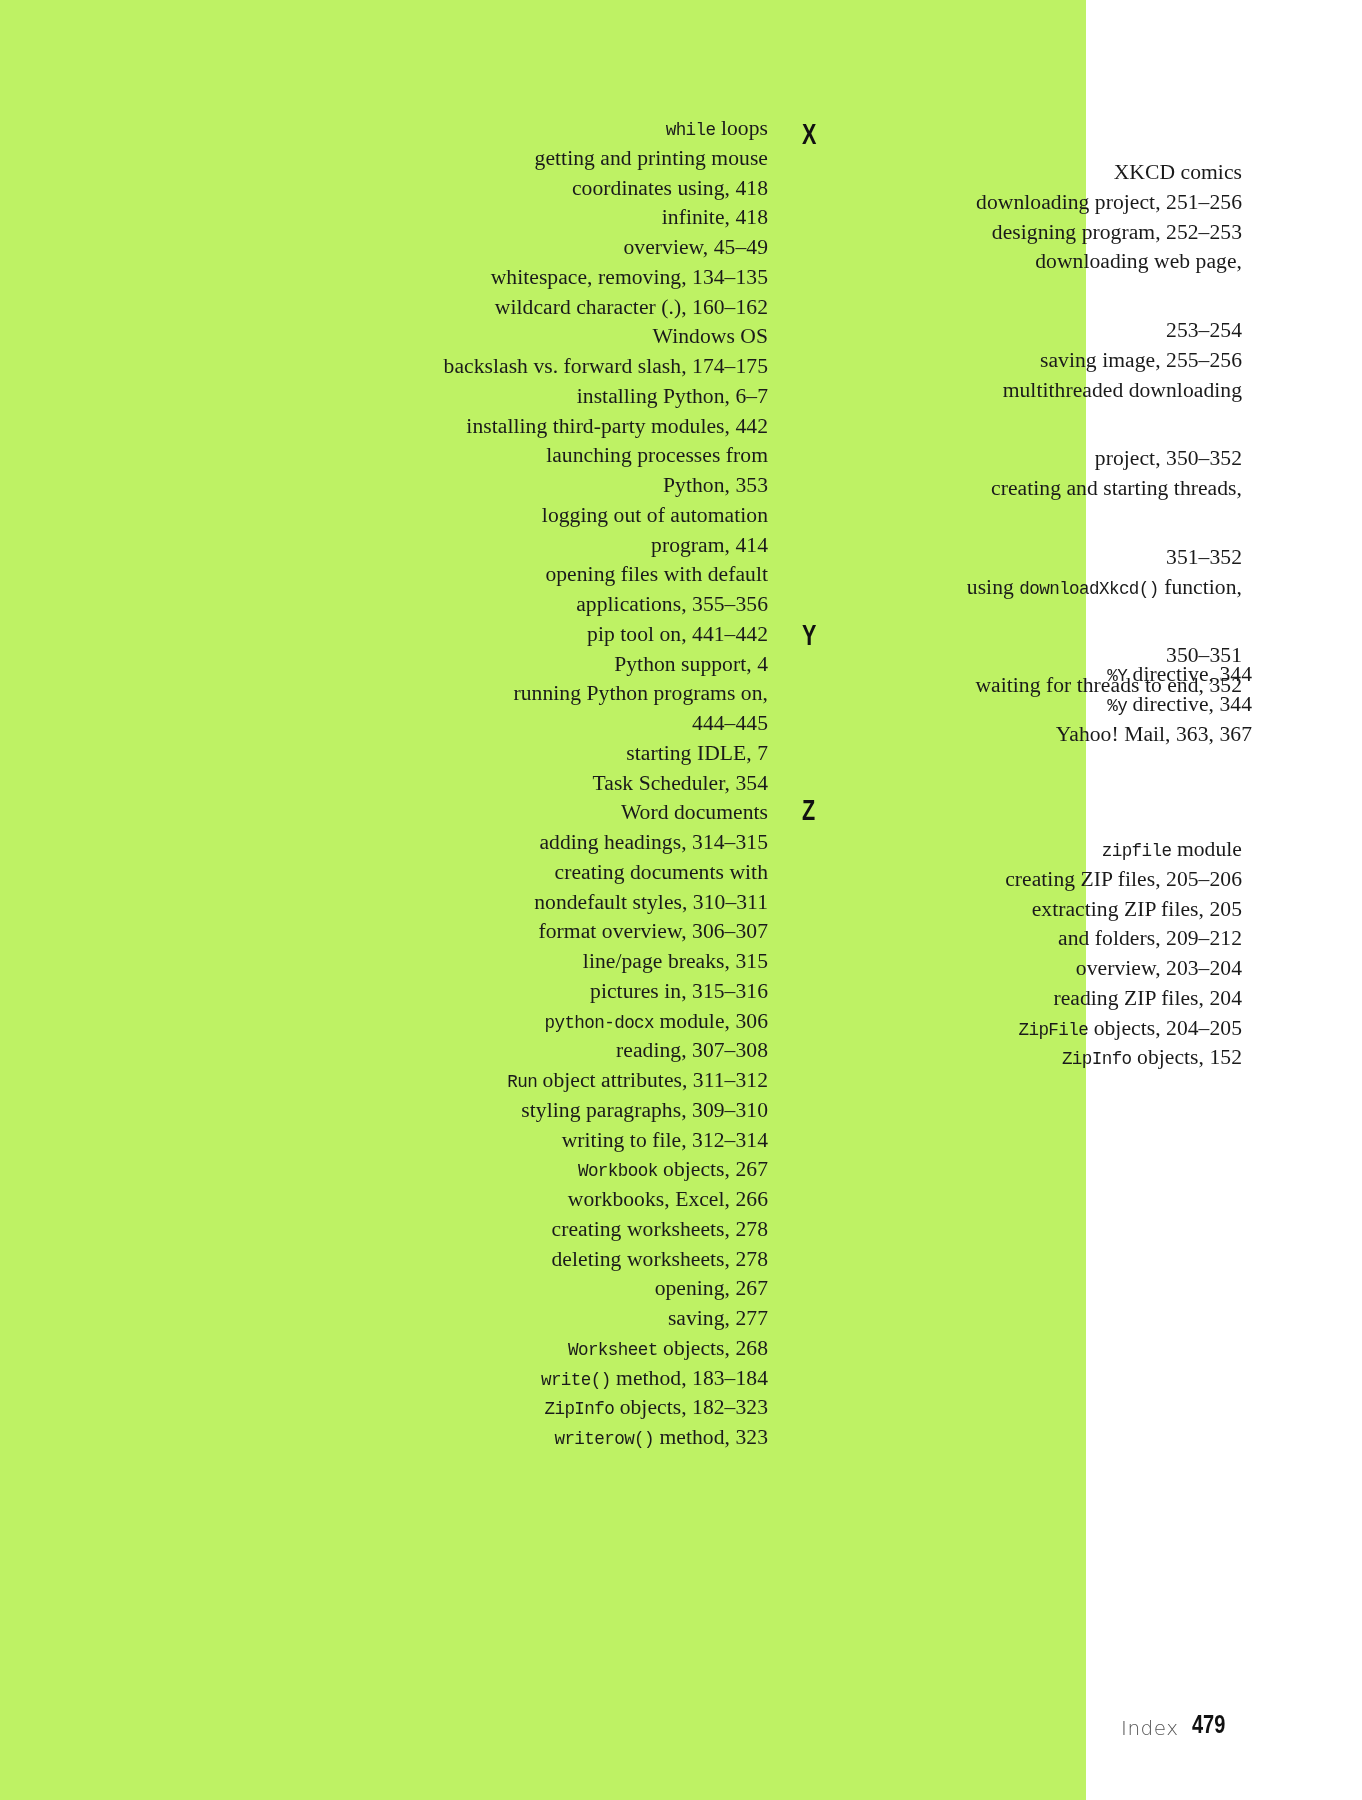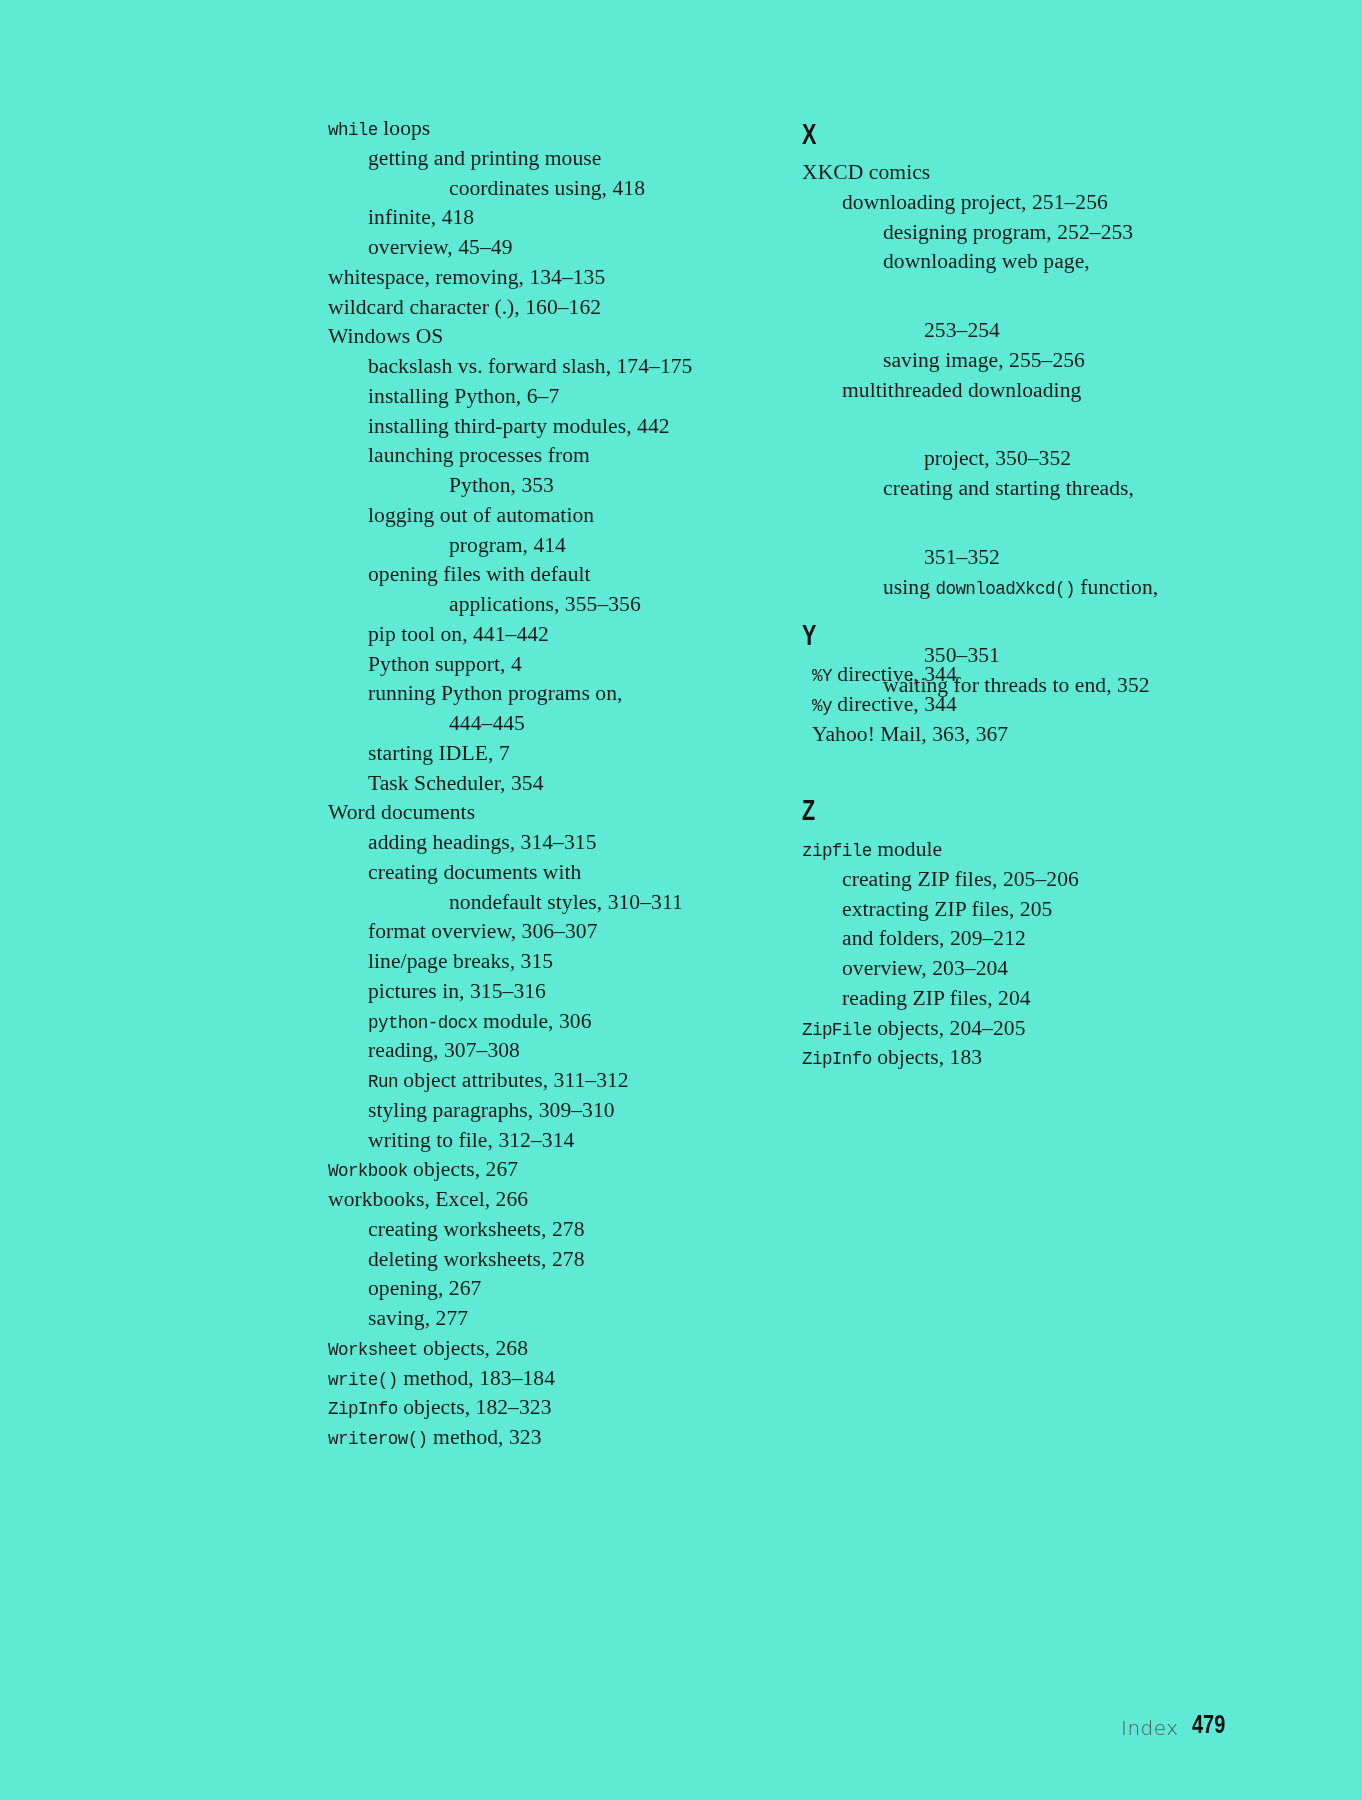--- a/index.html
+++ b/index.html
@@ -1,18 +1,18 @@
 <!DOCTYPE html>
 <html><head>
 <meta charset="utf-8">
 <style>
   html, body { margin: 0; padding: 0; background: #ffffff; }
   body { width: 1362px; height: 1800px; position: relative; overflow: hidden;
          font-family: "Liberation Serif", "DejaVu Serif", serif; color: #1a1a1a; }
-  .page { position: absolute; left: 0; top: 0; width: 1362px; height: 1800px; background: #5eead4; }
+  .page { position: absolute; left: 0; top: 0; width: 1086px; height: 1800px; background: #bef264; text-align: right; }
   .col { position: absolute; }
   .col-left { left: 328px; top: 114px; width: 440px; }
   .section { position: absolute; left: 802px; width: 440px; }
   .entry { font-size: 21.6px; line-height: 29.75px; height: 29.75px; white-space: nowrap; letter-spacing: 0.05px; }
   .lvl0 { padding-left: 0; }
   .lvl1 { padding-left: 40px; }
   .lvl2 { padding-left: 81px; }
   .cont1 { padding-left: 121px; }
   .cont2 { padding-left: 122px; margin-top: 39px; }
   .code { font-family: "Liberation Mono", "DejaVu Sans Mono", monospace; font-size: 17.6px; letter-spacing: -0.6px; }
@@ -103,18 +103,18 @@
 
   <div class="letter-heading" style="top:795px;">Z</div>
   <div class="section" style="top:835px;">
     <div class="entry lvl0"><span class="code">zipfile</span><span> module</span></div>
     <div class="entry lvl1"><span>creating ZIP files, 205–206</span></div>
     <div class="entry lvl1"><span>extracting ZIP files, 205</span></div>
     <div class="entry lvl1"><span>and folders, 209–212</span></div>
     <div class="entry lvl1"><span>overview, 203–204</span></div>
     <div class="entry lvl1"><span>reading ZIP files, 204</span></div>
     <div class="entry lvl0"><span class="code">ZipFile</span><span> objects, 204–205</span></div>
-    <div class="entry lvl0"><span class="code">ZipInfo</span><span> objects, 183</span></div>
+    <div class="entry lvl0"><span class="code">ZipInfo</span><span> objects, 152</span></div>
   </div>
 
   <div class="footer-label">Index</div>
   <div class="footer-page">479</div>
 </div>
 
 </body></html>

